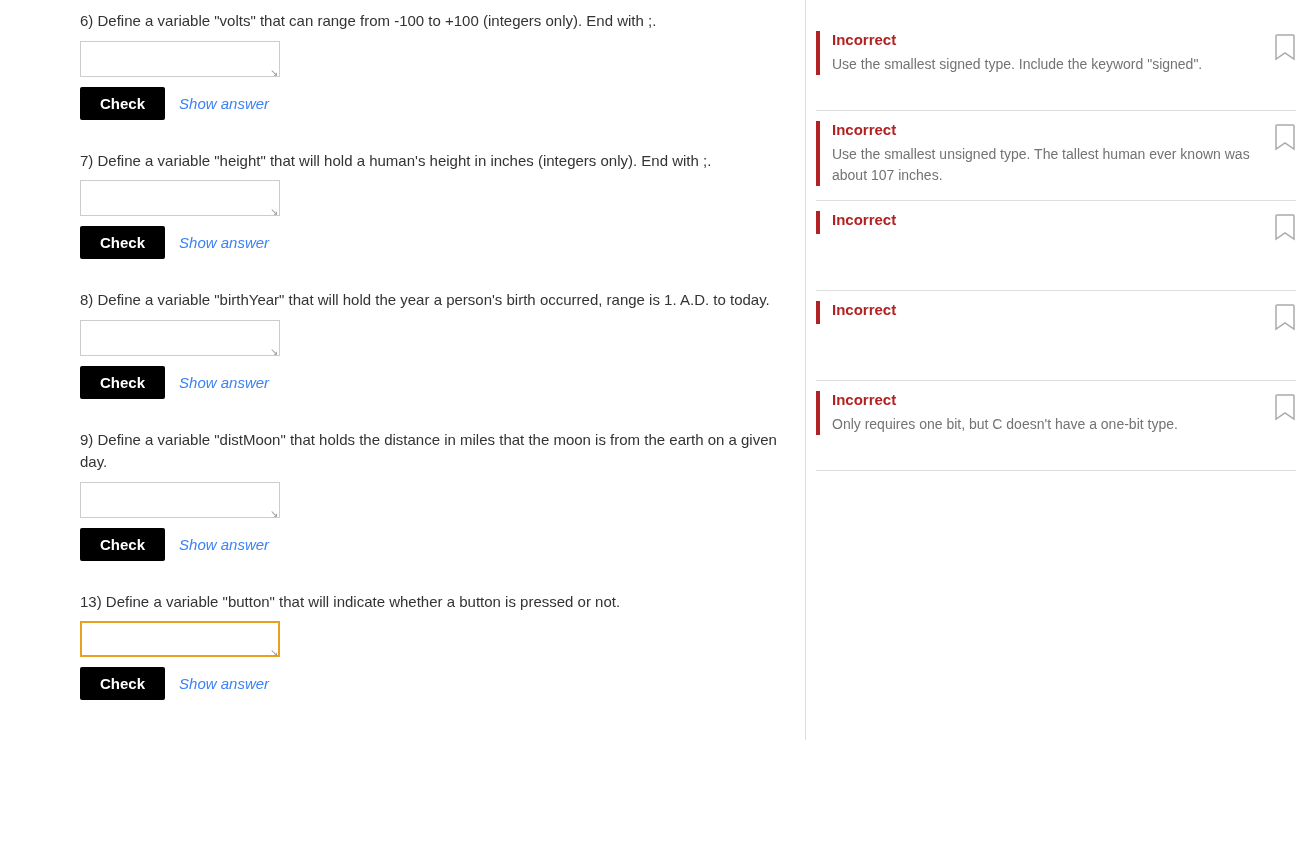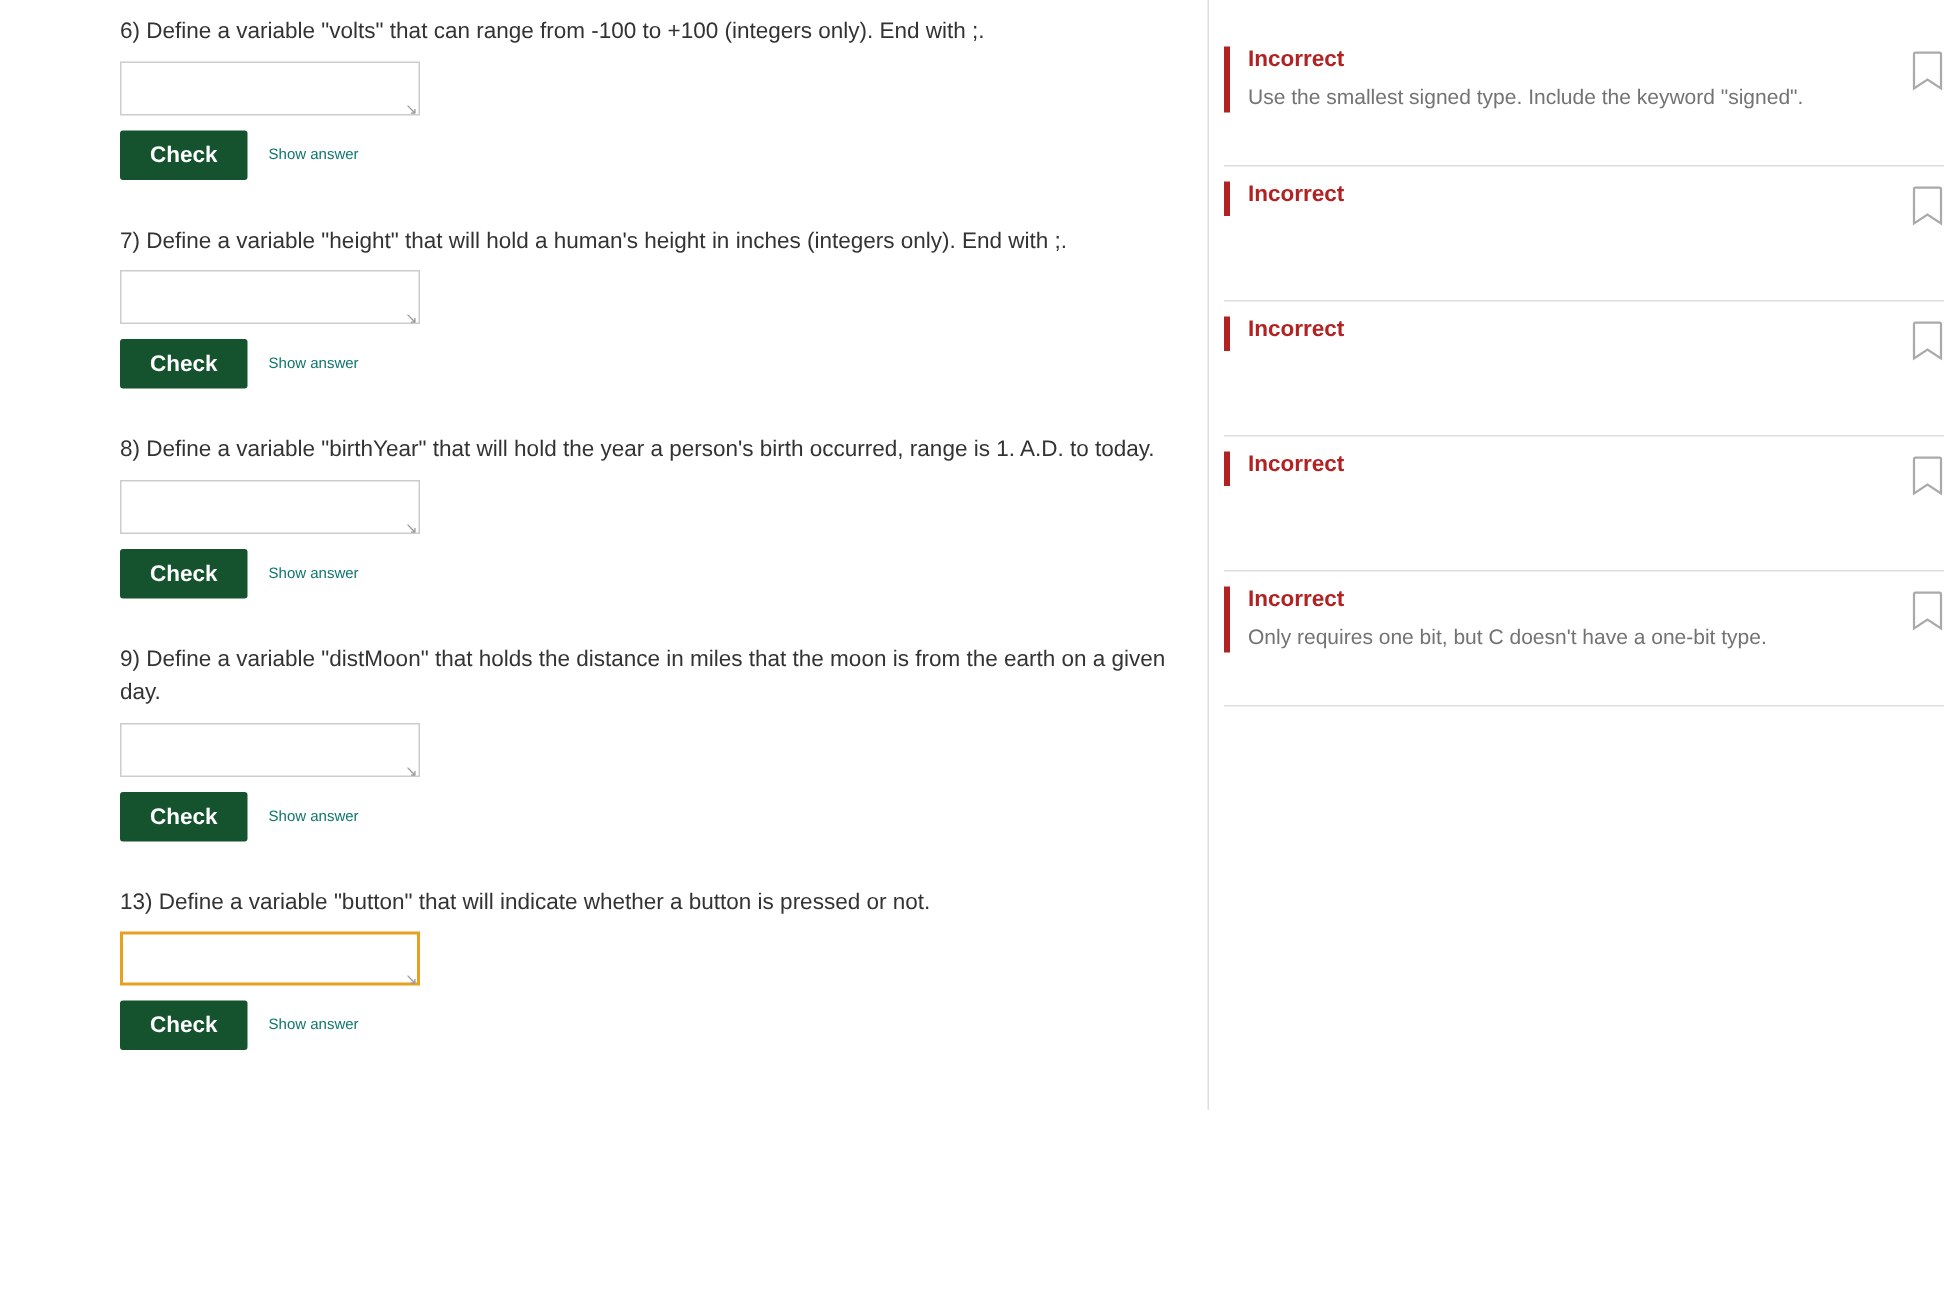--- a/index.html
+++ b/index.html
@@ -57,34 +57,35 @@
       cursor: se-resize;
       color: #999;
       font-size: 10px;
     }
     .button-row {
       display: flex;
       align-items: center;
       gap: 14px;
     }
     .check-btn {
-      background: #14532d;
+      background: #000000;
       color: #fff;
       border: none;
       padding: 8px 20px;
       font-size: 15px;
       font-weight: bold;
       cursor: pointer;
       border-radius: 2px;
     }
     .show-answer-link {
-      color: #0f766e;
+      color: #3b82f6;
       text-decoration: none;
-      font-size: 10px;
+      font-size: 15px;
       cursor: pointer;
+      font-style: italic;
     }
 
     
     .feedback-row {
       display: flex;
       align-items: flex-start;
       padding: 10px 0;
       border-bottom: 1px solid #ddd;
       min-height: 90px;
     }
@@ -139,20 +140,21 @@
           <div class="incorrect-label">Incorrect</div>
           <div class="feedback-hint">Use the smallest signed type. Include the keyword "signed".</div>
         </div>
         <svg width="22" height="28" viewBox="0 0 22 28" fill="none" stroke="#aaa" stroke-width="1.5" style="cursor: pointer; margin-left: 10px; margin-top: 2px; flex-shrink: 0;">
           <path d="M3 2 H19 A1 1 0 0 1 20 3 V26 L11 20 L2 26 V3 A1 1 0 0 1 3 2 Z"></path>
         </svg>
       </div>
       <div class="feedback-row">
         <div class="feedback-content">
           <div class="incorrect-label">Incorrect</div>
+          <div class="feedback-hint">Use the smallest unsigned type. The tallest human ever known was about 107 inches.</div>
         </div>
         <svg width="22" height="28" viewBox="0 0 22 28" fill="none" stroke="#aaa" stroke-width="1.5" style="cursor: pointer; margin-left: 10px; margin-top: 2px; flex-shrink: 0;">
           <path d="M3 2 H19 A1 1 0 0 1 20 3 V26 L11 20 L2 26 V3 A1 1 0 0 1 3 2 Z"></path>
         </svg>
       </div>
       <div class="feedback-row">
         <div class="feedback-content">
           <div class="incorrect-label">Incorrect</div>
         </div>
         <svg width="22" height="28" viewBox="0 0 22 28" fill="none" stroke="#aaa" stroke-width="1.5" style="cursor: pointer; margin-left: 10px; margin-top: 2px; flex-shrink: 0;">

